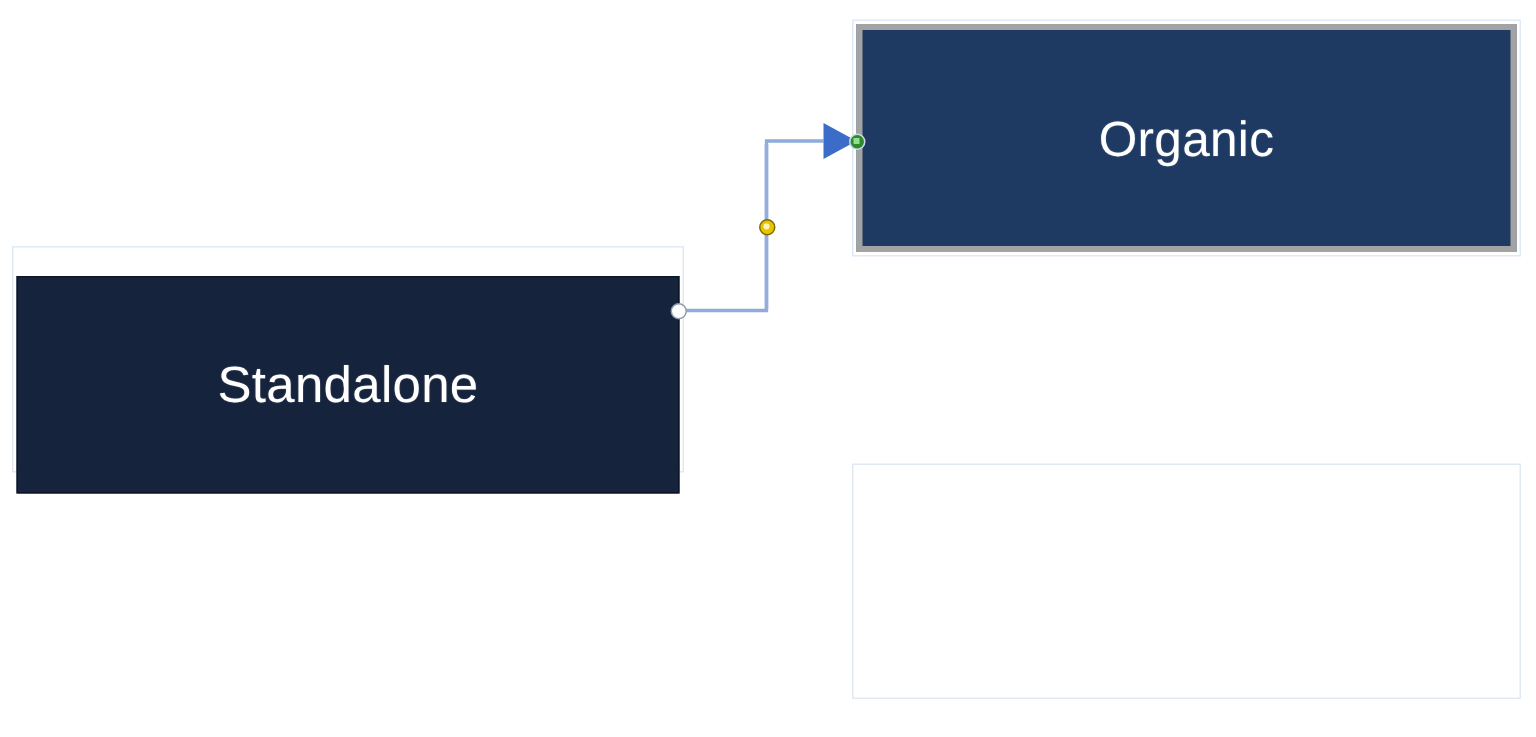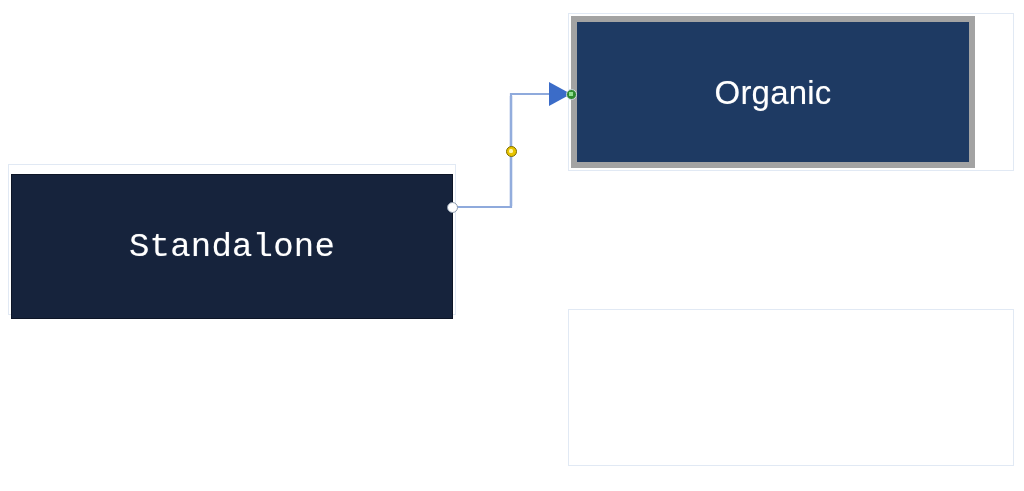--- a/index.html
+++ b/index.html
@@ -33,37 +33,36 @@
   }
   .shape-label {
     display: block;
     line-height: 1;
     text-shadow: 0 0 1px rgba(255,255,255,0.35);
   }
 
   
   #shape-standalone {
     left: 11px;
-    top: 174px;
+    top: 184px;
     width: 442px;
     height: 145px;
     background: #16233C;
     border: 1px solid #0d1526;
     font-size: 34px;
-    font-family: Liberation Mono, monospace;
   }
 
   
   #shape-organic {
     left: 571px;
     top: 16px;
-    width: 404px;
+    width: 440px;
     height: 152px;
     background: #1E3A63;
-    border: 6px solid #a3a3a3;
+    border: 4px solid #a3a3a3;
     font-size: 33px;
   }
 
   
   #shape-capital-structure {
     left: 571px;
     top: 312px;
     width: 440px;
     height: 151px;
     background: #1E3A63;

